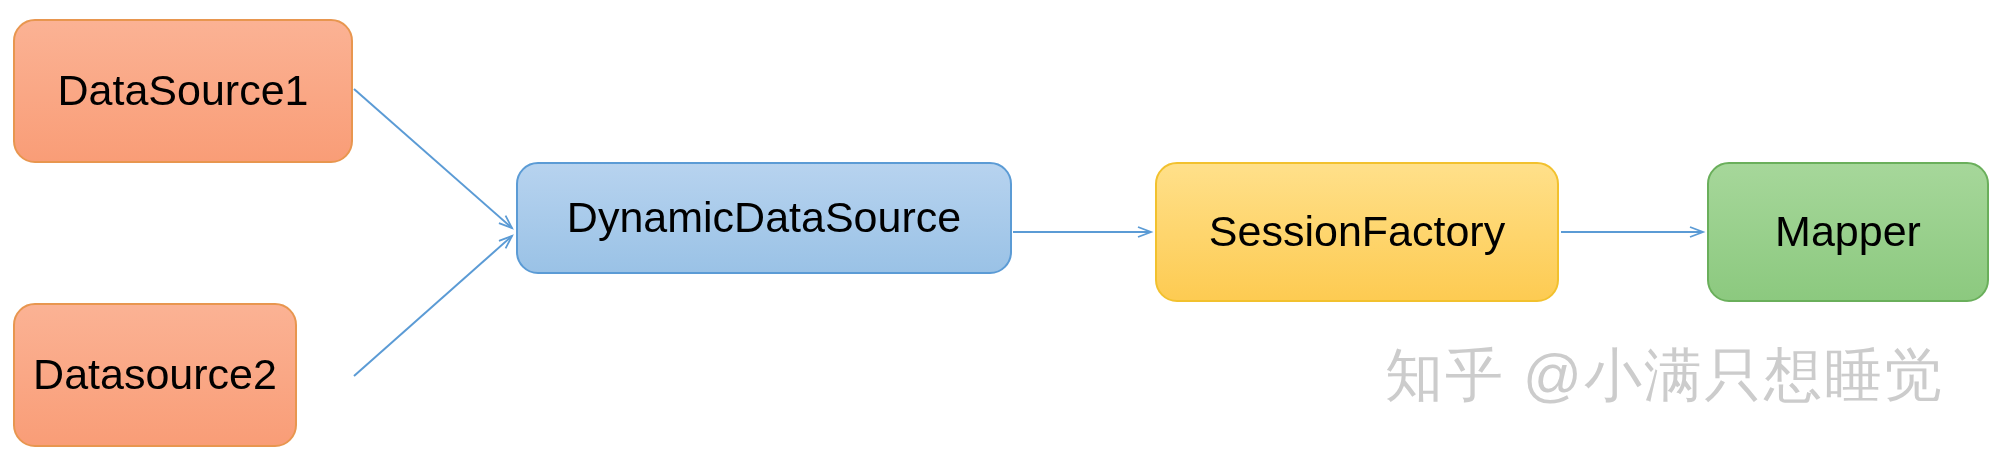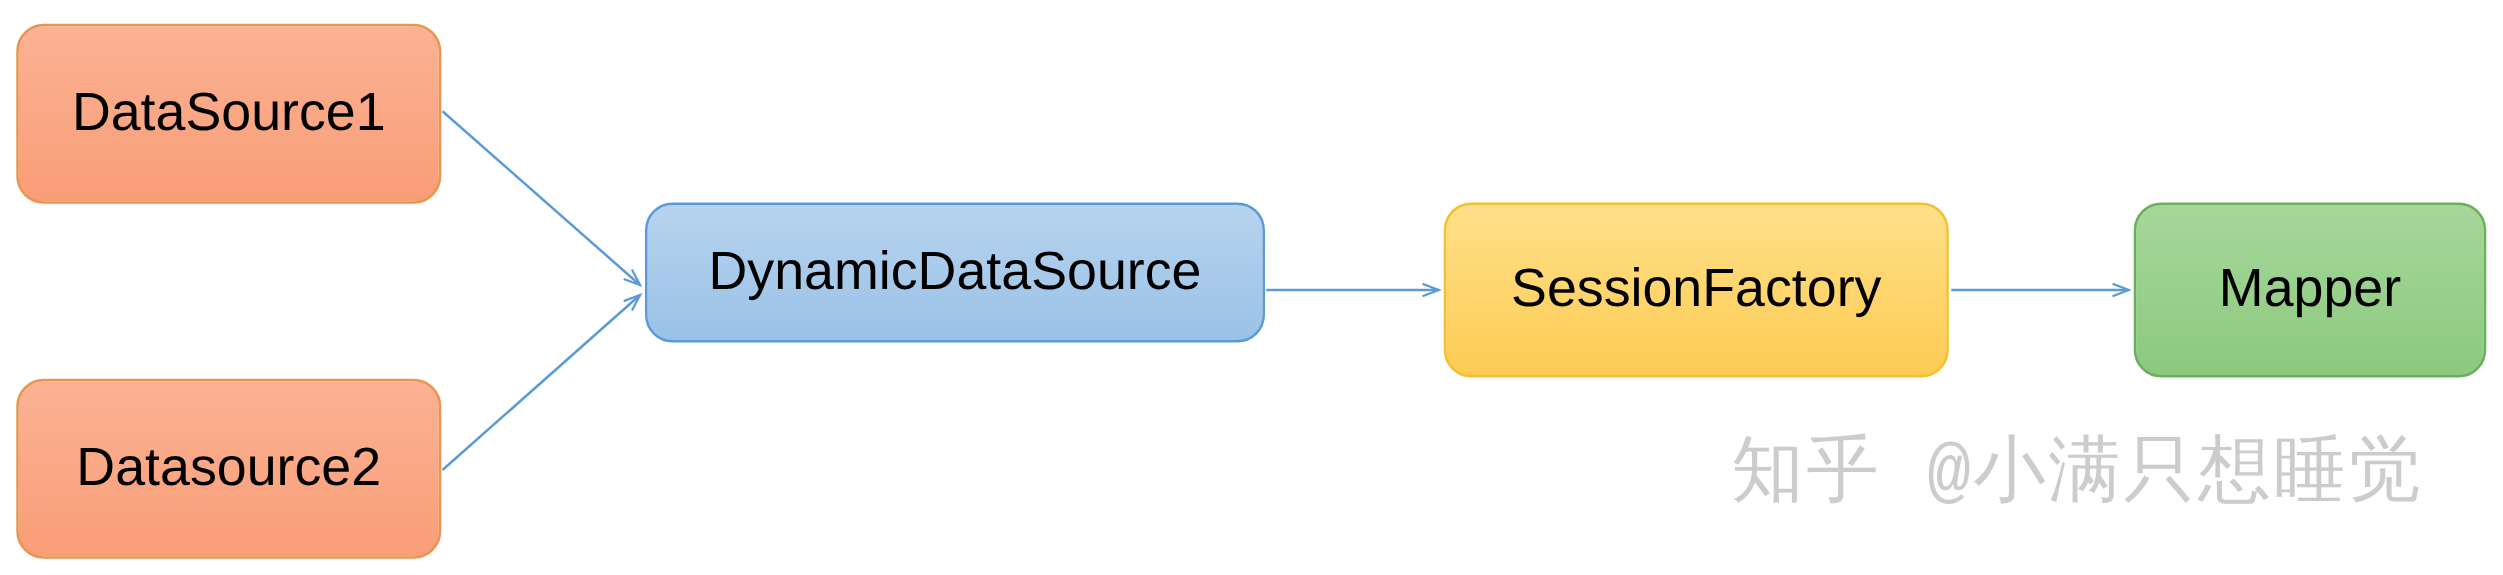--- a/index.html
+++ b/index.html
@@ -53,21 +53,21 @@
     top: 19px;
     width: 340px;
     height: 144px;
     background: linear-gradient(180deg, #fbb294 0%, #f99d77 100%);
     border-color: #e8964f;
     font-size: 43px;
   }
   #node-datasource2 {
     left: 13px;
     top: 303px;
-    width: 340px;
+    width: 284px;
     height: 144px;
     background: linear-gradient(180deg, #fbb294 0%, #f99d77 100%);
     border-color: #e8964f;
     font-size: 43px;
   }
   #node-dynamicdatasource {
     left: 516px;
     top: 162px;
     width: 496px;
     height: 112px;
@@ -96,21 +96,20 @@
   #watermark {
     position: absolute;
     left: 1385px;
     top: 337px;
     font-size: 58px;
     color: #cccccc;
     white-space: nowrap;
     font-weight: 400;
     user-select: none;
     letter-spacing: 2px;
-    font-family: Liberation Mono, monospace;
   }
 </style>
 </head>
 <body>
 
 <div id="canvas">
 
   <svg id="edge-layer" viewBox="0 0 2002 460" width="2002" height="460" xmlns="http://www.w3.org/2000/svg">
     <defs>
       <marker id="arrow-open" markerWidth="14" markerHeight="14" refX="11" refY="5" orient="auto" markerUnits="userSpaceOnUse">

